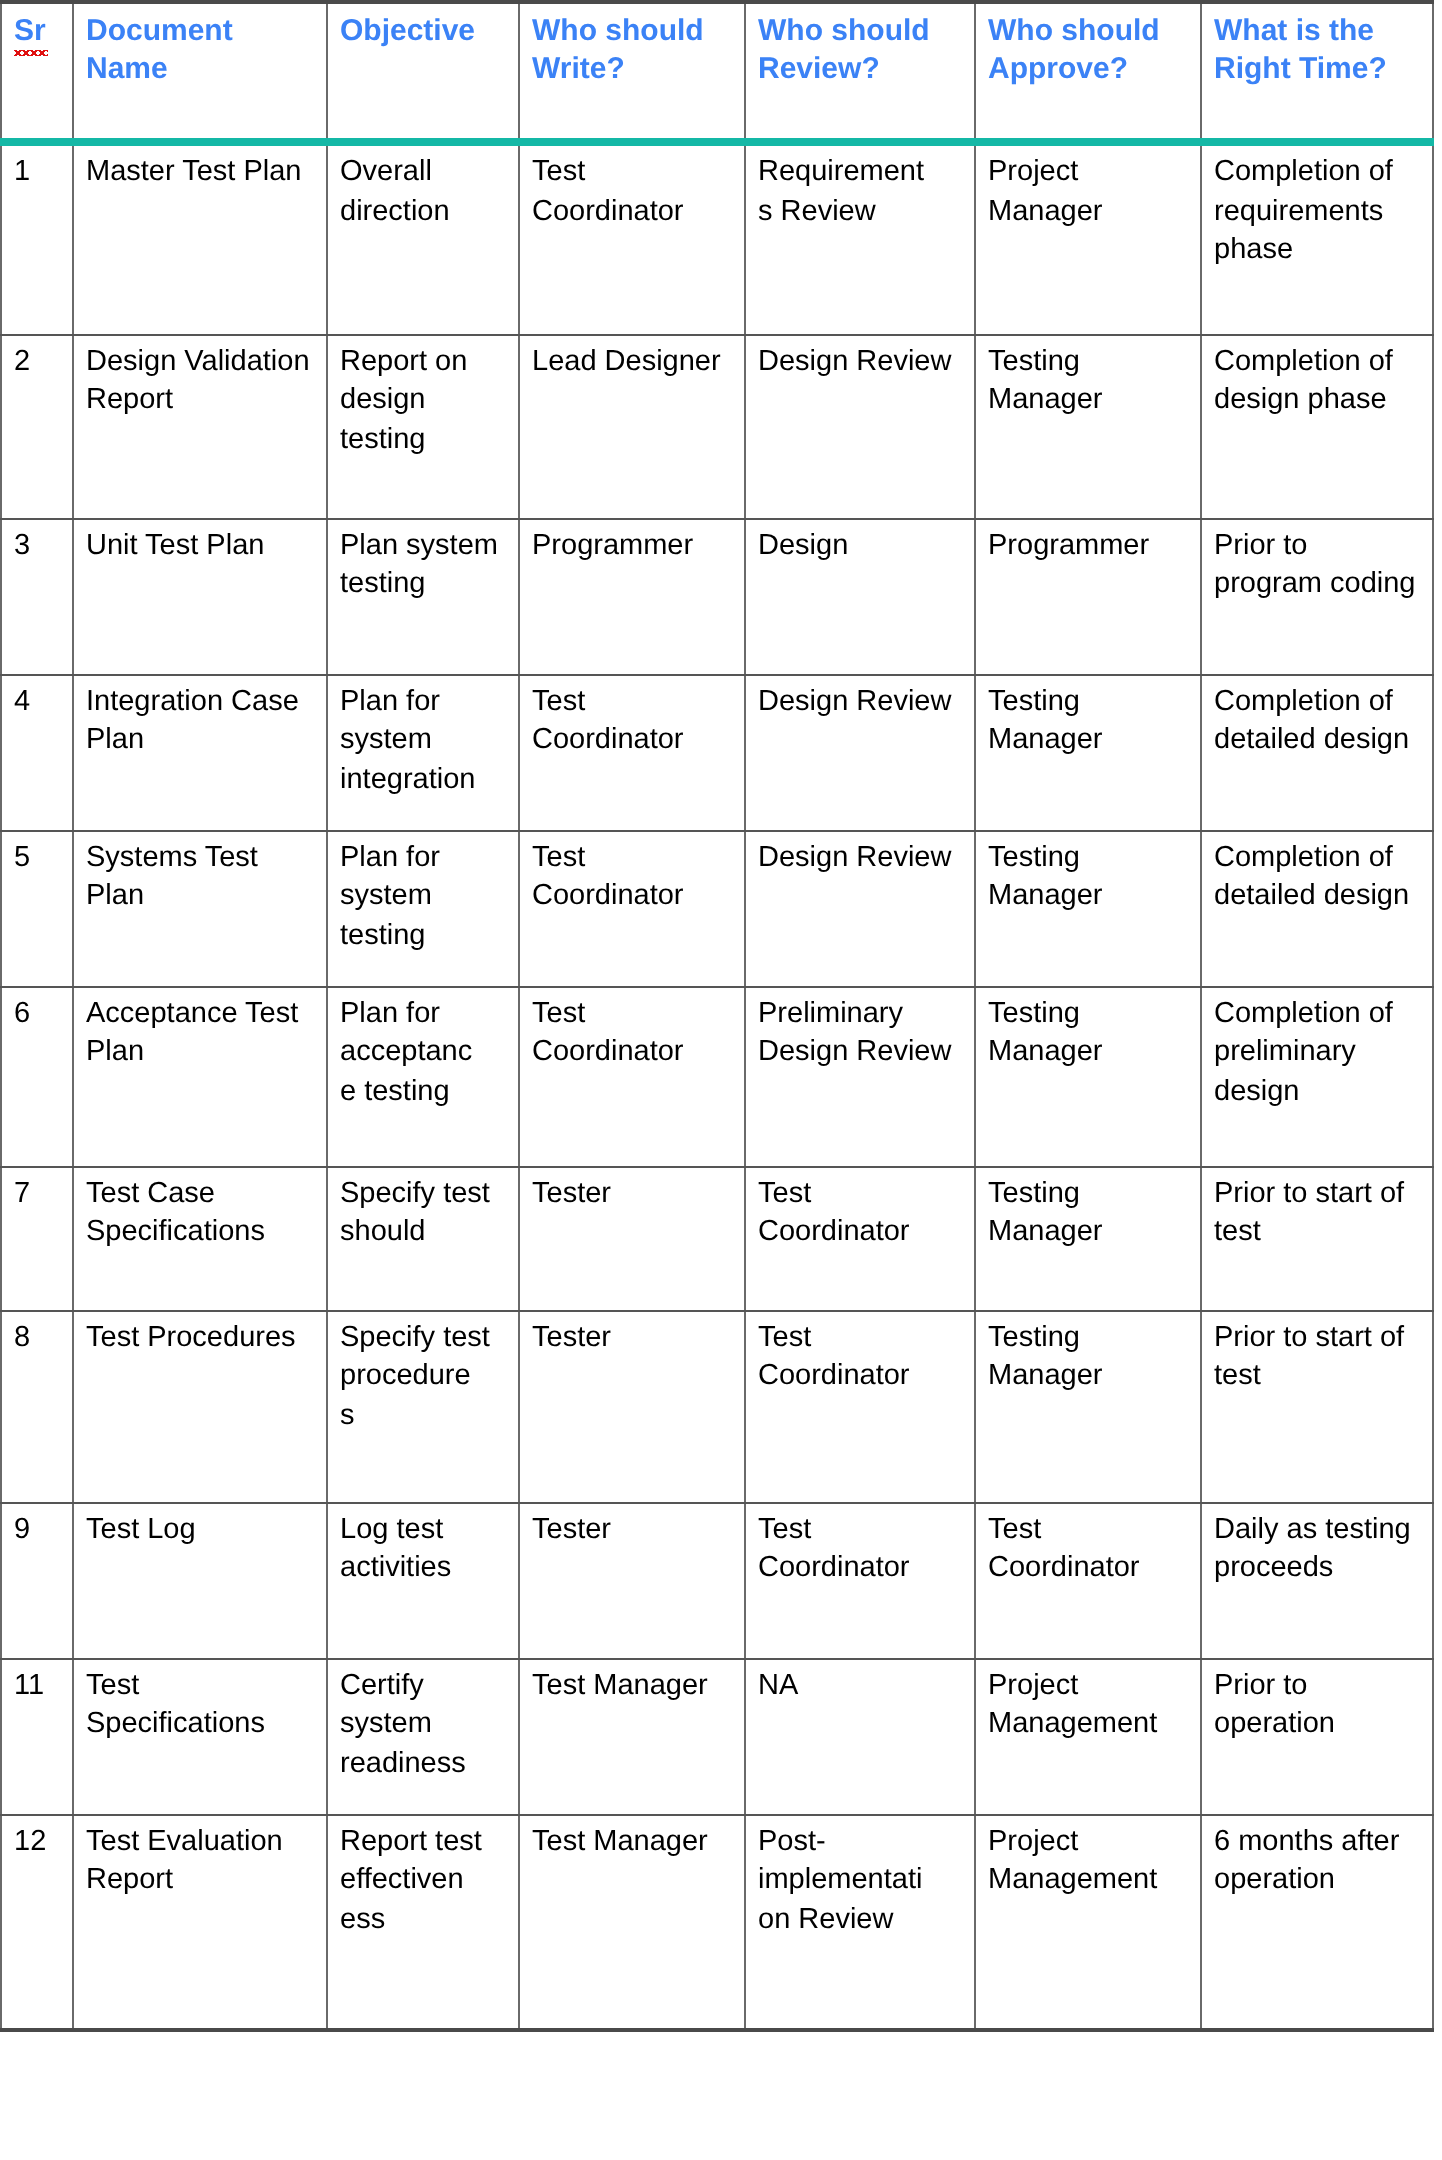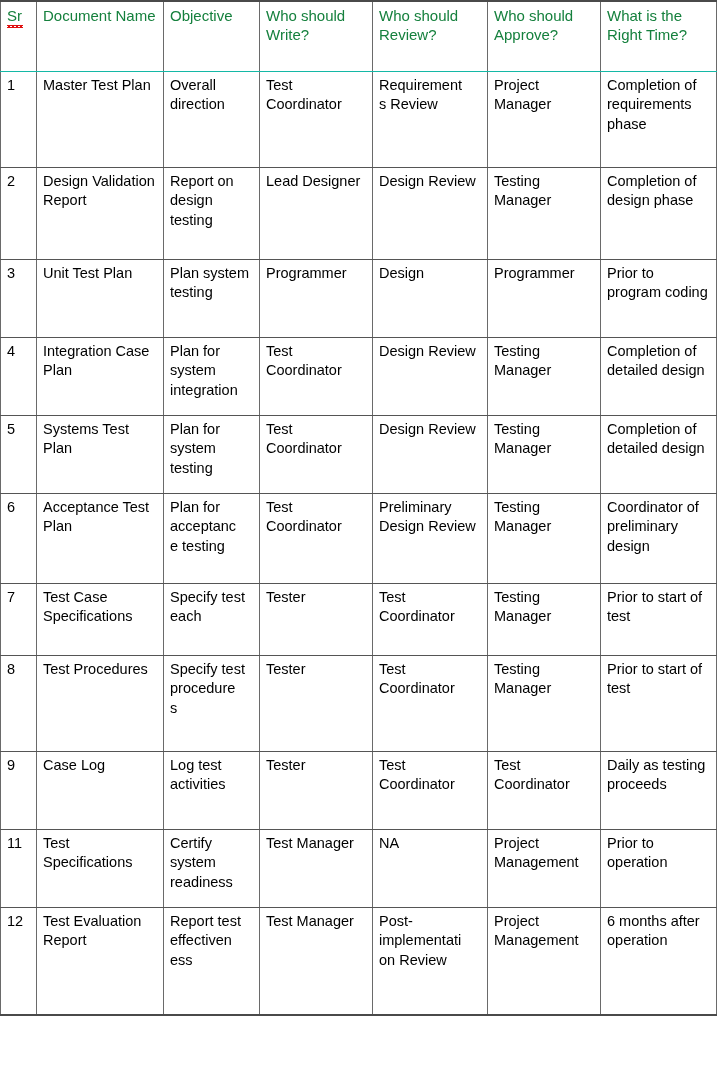--- a/index.html
+++ b/index.html
@@ -29,25 +29,25 @@
   .doc-table th {
     border-left: 1px solid #6a6a6a;
     border-right: 1px solid #6a6a6a;
     border-bottom: 1px solid #555555;
     vertical-align: top;
     padding: 4px 5px 4px 6px;
     text-align: left;
   }
 
   .doc-table th {
-    color: #15803d;
-    font-weight: normal;
+    color: #3b82f6;
+    font-weight: bold;
     font-size: 15px;
     line-height: 19px;
-    border-bottom: 1px solid #14b8a6;
+    border-bottom: 4px solid #14b8a6;
   }
 
   .doc-table td {
     color: #000000;
     font-weight: normal;
     font-size: 14.5px;
     line-height: 19.5px;
   }
 
   .cell-num {
@@ -155,43 +155,43 @@
         <td>Testing Manager</td>
         <td>Completion of detailed design</td>
       </tr>
       <tr style="height: 90px;">
         <td class="cell-num">6</td>
         <td>Acceptance Test Plan</td>
         <td>Plan for acceptanc<br>e testing</td>
         <td>Test Coordinator</td>
         <td>Preliminary Design Review</td>
         <td>Testing Manager</td>
-        <td>Coordinator of preliminary design</td>
+        <td>Completion of preliminary design</td>
       </tr>
       <tr style="height: 72px;">
         <td class="cell-num">7</td>
         <td>Test Case Specifications</td>
-        <td>Specify test each</td>
+        <td>Specify test should</td>
         <td>Tester</td>
         <td>Test Coordinator</td>
         <td>Testing Manager</td>
         <td>Prior to start of test</td>
       </tr>
       <tr style="height: 96px;">
         <td class="cell-num">8</td>
         <td>Test Procedures</td>
         <td>Specify test procedure<br>s</td>
         <td>Tester</td>
         <td>Test Coordinator</td>
         <td>Testing Manager</td>
         <td>Prior to start of test</td>
       </tr>
       <tr style="height: 78px;">
         <td class="cell-num">9</td>
-        <td>Case Log</td>
+        <td>Test Log</td>
         <td>Log test activities</td>
         <td>Tester</td>
         <td>Test Coordinator</td>
         <td>Test Coordinator</td>
         <td>Daily as testing proceeds</td>
       </tr>
       <tr style="height: 78px;">
         <td class="cell-num">11</td>
         <td>Test Specifications</td>
         <td>Certify system readiness</td>

